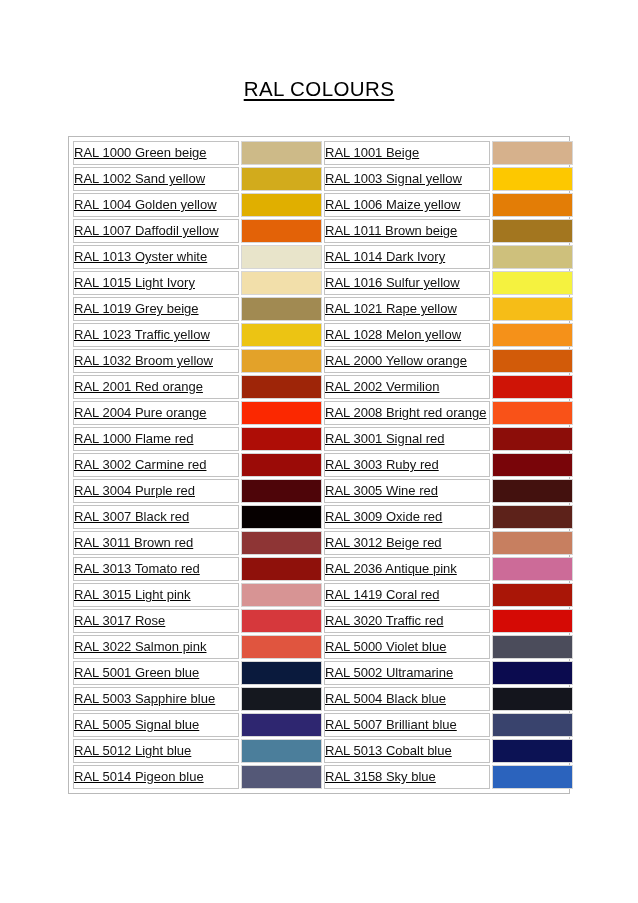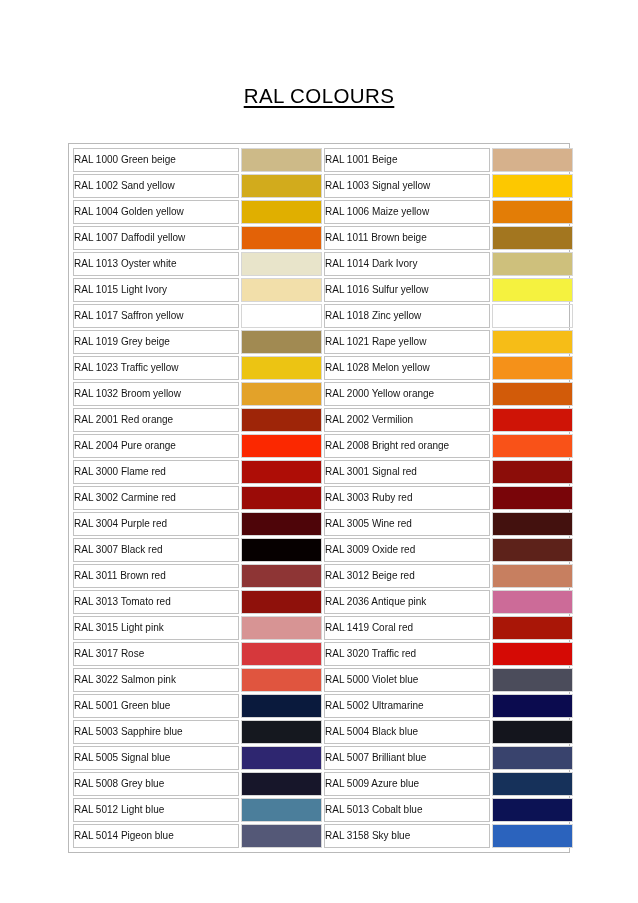--- a/index.html
+++ b/index.html
@@ -13,22 +13,23 @@
     font-family: "Liberation Sans", sans-serif;
     color: #000000;
     position: relative;
     overflow: hidden;
   }
 
   .page {
     width: 638px;
     height: 903px;
     box-sizing: border-box;
-    padding: 16px;
+    padding: 9px;
     position: relative;
+    text-decoration: underline;
   }
 
   .title-wrap {
     text-align: center;
     padding-top: 54px;
     padding-bottom: 0;
   }
 
   .page-title {
     display: inline-block;
@@ -64,21 +65,21 @@
     margin: 0;
     vertical-align: middle;
   }
 
   td.label-cell {
     width: 164px;
     height: 22px;
     border: 1px solid #c2c2c2;
     background: #ffffff;
     padding: 0 0 0 7px;
-    font-size: 10px;
+    font-size: 13px;
     line-height: 22px;
     white-space: nowrap;
     overflow: hidden;
     color: #141414;
     font-family: "Liberation Sans", sans-serif;
   }
 
   td.swatch-cell {
     width: 81px;
     height: 22px;
@@ -160,30 +161,20 @@
             <td class="label-cell">RAL 1015 Light Ivory</td>
             <td class="swatch-cell">
               <span class="swatch" style="background-color: rgb(242, 223, 170);"></span>
             </td>
             <td class="label-cell">RAL 1016 Sulfur yellow</td>
             <td class="swatch-cell">
               <span class="swatch" style="background-color: rgb(245, 242, 63);"></span>
             </td>
           </tr>
           <tr>
-            <td class="label-cell">RAL 1017 Saffron yellow</td>
-            <td class="swatch-cell">
-              <span class="swatch"></span>
-            </td>
-            <td class="label-cell">RAL 1018 Zinc yellow</td>
-            <td class="swatch-cell">
-              <span class="swatch"></span>
-            </td>
-          </tr>
-          <tr>
             <td class="label-cell">RAL 1019 Grey beige</td>
             <td class="swatch-cell">
               <span class="swatch" style="background-color: rgb(161, 138, 82);"></span>
             </td>
             <td class="label-cell">RAL 1021 Rape yellow</td>
             <td class="swatch-cell">
               <span class="swatch" style="background-color: rgb(246, 189, 23);"></span>
             </td>
           </tr>
           <tr>
@@ -220,21 +211,21 @@
             <td class="label-cell">RAL 2004 Pure orange</td>
             <td class="swatch-cell">
               <span class="swatch" style="background-color: rgb(251, 40, 0);"></span>
             </td>
             <td class="label-cell">RAL 2008 Bright red orange</td>
             <td class="swatch-cell">
               <span class="swatch" style="background-color: rgb(249, 82, 24);"></span>
             </td>
           </tr>
           <tr>
-            <td class="label-cell">RAL 3000 Flame red</td>
+            <td class="label-cell">RAL 1000 Flame red</td>
             <td class="swatch-cell">
               <span class="swatch" style="background-color: rgb(174, 13, 6);"></span>
             </td>
             <td class="label-cell">RAL 3001 Signal red</td>
             <td class="swatch-cell">
               <span class="swatch" style="background-color: rgb(140, 13, 9);"></span>
             </td>
           </tr>
           <tr>
             <td class="label-cell">RAL 3002 Carmine red</td>
@@ -337,30 +328,20 @@
             </td>
           </tr>
           <tr>
             <td class="label-cell">RAL 5005 Signal blue</td>
             <td class="swatch-cell">
               <span class="swatch" style="background-color: rgb(46, 38, 112);"></span>
             </td>
             <td class="label-cell">RAL 5007 Brilliant blue</td>
             <td class="swatch-cell">
               <span class="swatch" style="background-color: rgb(57, 67, 109);"></span>
-            </td>
-          </tr>
-          <tr>
-            <td class="label-cell">RAL 5008 Grey blue</td>
-            <td class="swatch-cell">
-              <span class="swatch" style="background-color: rgb(23, 22, 42);"></span>
-            </td>
-            <td class="label-cell">RAL 5009 Azure blue</td>
-            <td class="swatch-cell">
-              <span class="swatch" style="background-color: rgb(22, 49, 90);"></span>
             </td>
           </tr>
           <tr>
             <td class="label-cell">RAL 5012 Light blue</td>
             <td class="swatch-cell">
               <span class="swatch" style="background-color: rgb(75, 126, 155);"></span>
             </td>
             <td class="label-cell">RAL 5013 Cobalt blue</td>
             <td class="swatch-cell">
               <span class="swatch" style="background-color: rgb(12, 18, 84);"></span>

